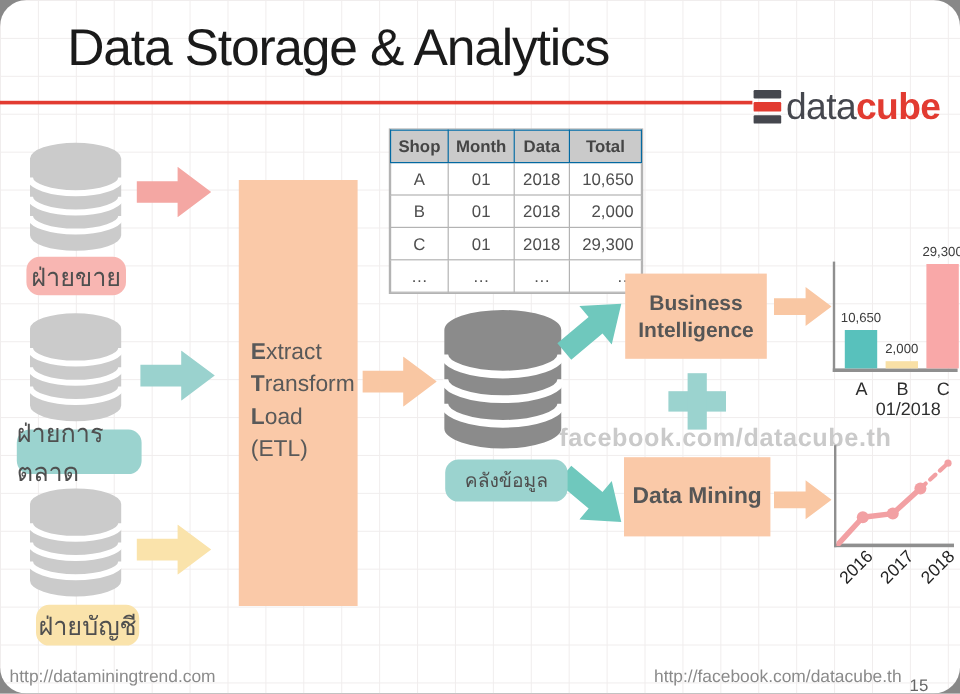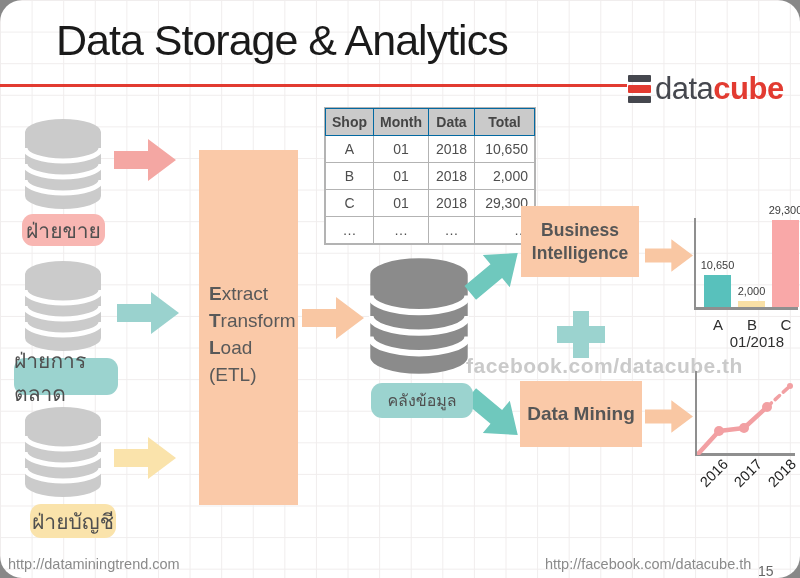--- a/index.html
+++ b/index.html
@@ -60,21 +60,21 @@
                box-shadow: 0 0 0 1px #b3b3b3; }
   table.data th { background: #cacaca; color: #454545; font-weight: 700; height: 27px; border: 1px solid #0369a1; padding: 0 6px; }
   table.data td { height: 27px; text-align: center; color: #4e4e4e; border: 1px solid #b3b3b3; padding: 0 6px; }
   table.data .col-shop { width: 44px; } table.data .col-month { width: 54px; }
   table.data .col-year { width: 46px; } table.data .col-total { width: 60px; }
   table.data td.total { text-align: right; }
 
   
   .out-box { background: #fac9a8; display: flex; align-items: center; justify-content: center;
              text-align: center; color: #565656; font-weight: 700; z-index: 2; }
-  .bi-box { left: 521px; top: 206px; width: 118px; height: 71px; font-size: 17.5px; line-height: 1.3; }
+  .bi-box { left: 521px; top: 228px; width: 118px; height: 71px; font-size: 17.5px; line-height: 1.3; }
   .dm-box { left: 520px; top: 381px; width: 122px; height: 66px; font-size: 19px; }
 
   
   .plus { left: 557px; top: 311px; width: 48px; height: 47px; z-index: 1; }
   .plus i { position: absolute; background: #9bd3cf; display: block; }
   .plus .ph { left: 0; top: 15px; width: 48px; height: 17px; }
   .plus .pv { left: 16px; top: 0; width: 16px; height: 47px; }
 
   
   .bar-chart { left: 694px; top: 200px; width: 106px; height: 150px; z-index: 2; }

